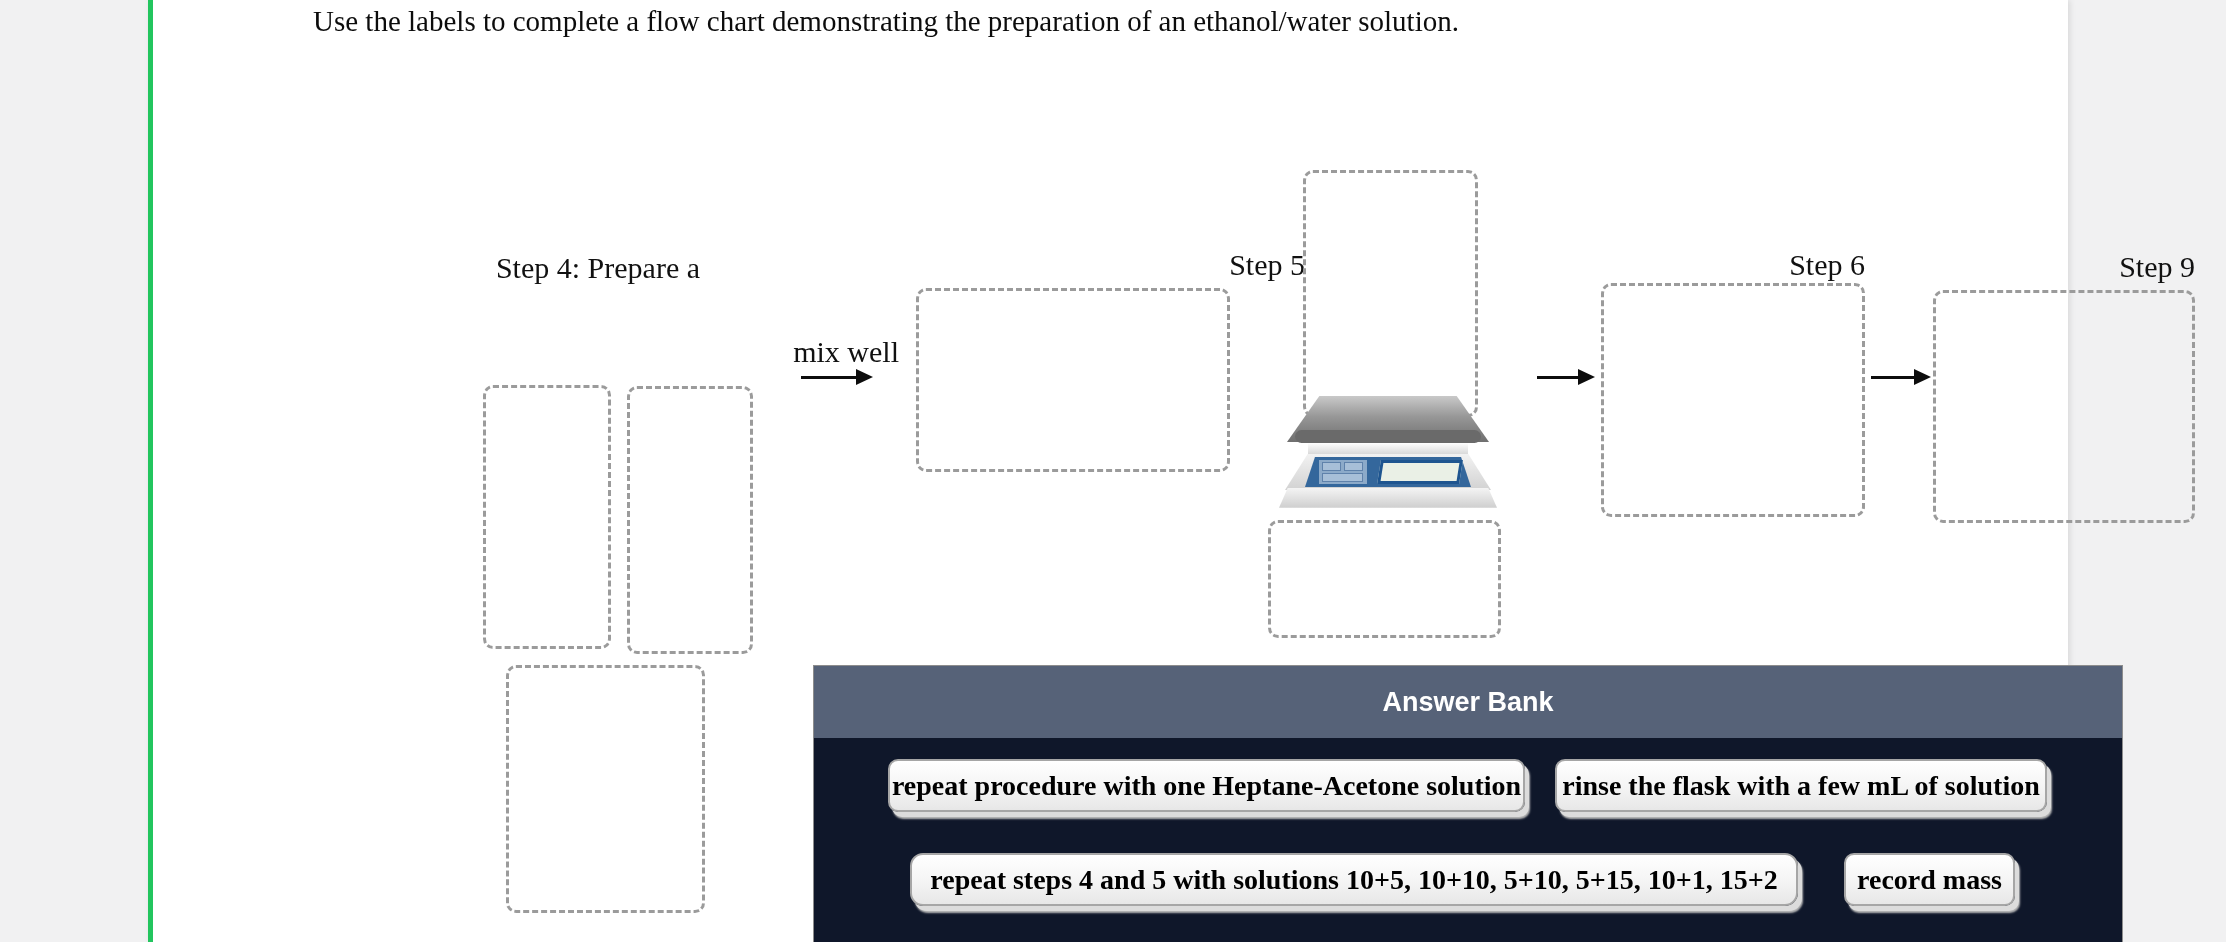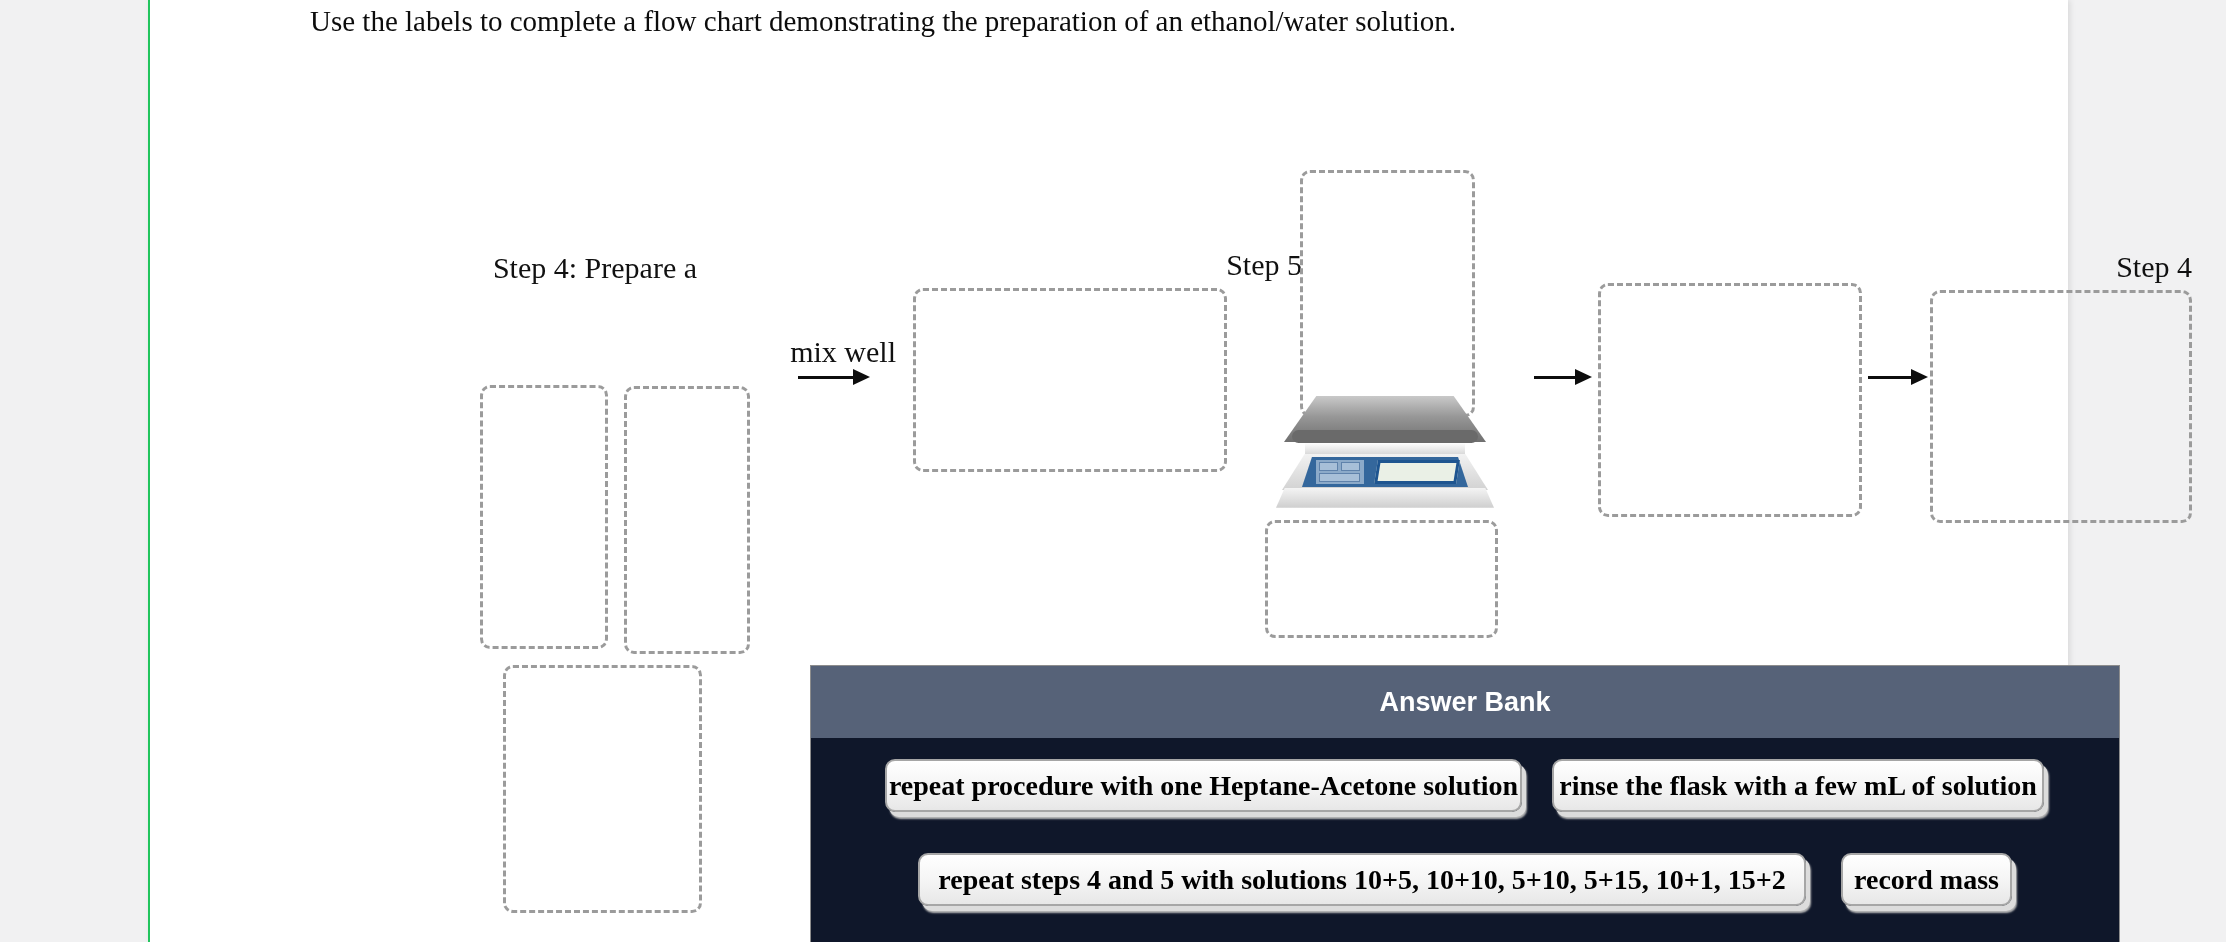--- a/index.html
+++ b/index.html
@@ -4,21 +4,21 @@
 <style>
   * { margin:0; padding:0; box-sizing:border-box; }
   html,body { background:#f1f1f2; }
   .screen {
     position:relative; width:2226px; height:942px;
     overflow:hidden; background:#f1f1f2;
     font-family:"Liberation Serif", serif; color:#111;
   }
   .page {
     position:absolute; left:148px; top:0; width:1920px; height:942px;
-    background:#ffffff; border-left:2px solid #22c55e;
+    background:#ffffff; border-left:5px solid #22c55e;
     box-shadow:2px 0 6px rgba(0,0,0,0.10);
   }
   .page-title {
     position:absolute; left:160px; top:5px; font-size:29px; color:#0c0c0c;
     white-space:nowrap;
   }
   .step4-text {
     position:absolute; left:316px; top:245px; width:258px;
     font-size:30px; line-height:45px; text-align:center;
   }
@@ -138,31 +138,32 @@
         <div class="scale-key key-c"></div>
       </div>
       <div class="scale-display"></div>
       <div class="scale-base"></div>
     </div>
 
     <div class="drop-zone" style="left:1115px; top:520px; width:233px; height:118px;"></div>
 
     <div class="flow-arrow" style="left:1384px; top:376px; width:42px;"></div>
 
+    <div class="flow-label" style="left:1448px; top:248px; width:264px;">Step 6</div>
     <div class="drop-zone" style="left:1448px; top:283px; width:264px; height:234px;"></div>
 
     <div class="flow-arrow" style="left:1718px; top:376px; width:44px;"></div>
 
-    <div class="flow-label" style="left:1780px; top:250px; width:262px;">Step 4</div>
+    <div class="flow-label" style="left:1780px; top:250px; width:262px;">Step 9</div>
     <div class="drop-zone" style="left:1780px; top:290px; width:262px; height:233px;"></div>
 
     <div class="answer-bank">
       <div class="bank-header">
         <span class="bank-header-title">Answer Bank</span>
       </div>
       <div class="bank-btn" style="left:74px;   top:93px;  width:637px;">repeat procedure with one Heptane-Acetone solution</div>
       <div class="bank-btn" style="left:741px;  top:93px;  width:492px;">rinse the flask with a few mL of solution</div>
-      <div class="bank-btn" style="left:107px;  top:187px; width:888px;">repeat steps 4 and 5 with solutions 10+5, 10+10, 5+10, 5+15, 10+1, 15+2</div>
+      <div class="bank-btn" style="left:96px;  top:187px; width:888px;border-radius:13px;">repeat steps 4 and 5 with solutions 10+5, 10+10, 5+10, 5+15, 10+1, 15+2</div>
       <div class="bank-btn" style="left:1030px; top:187px; width:171px;">record mass</div>
     </div>
 
   </div>
 </div>
 
 </body></html>

